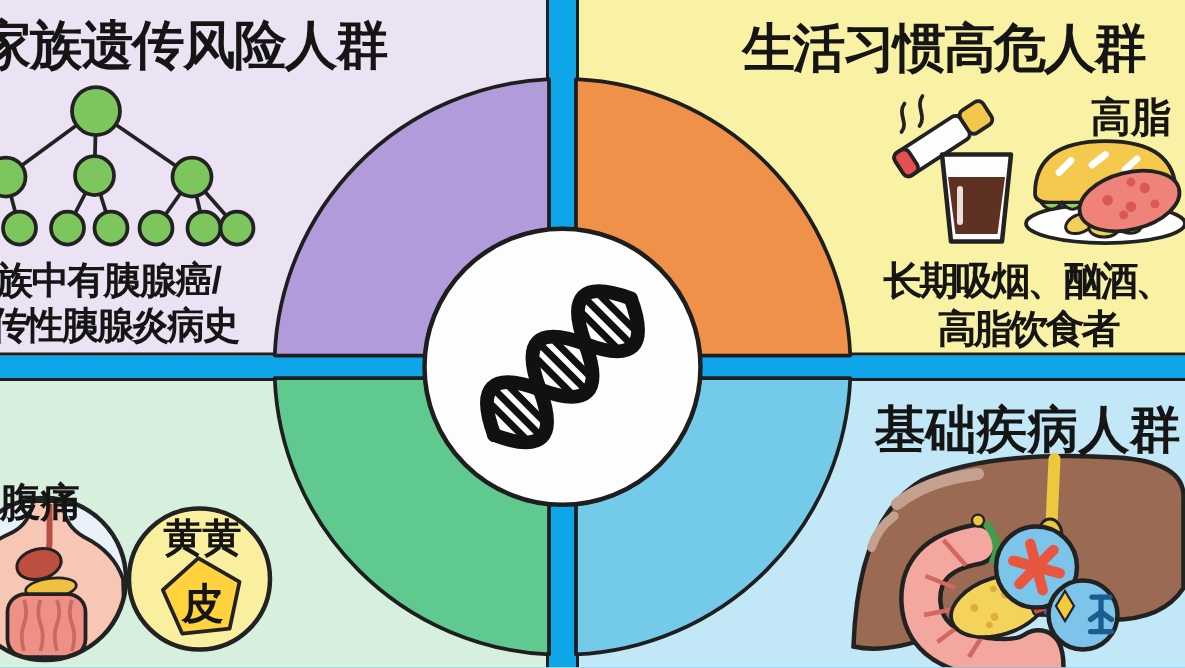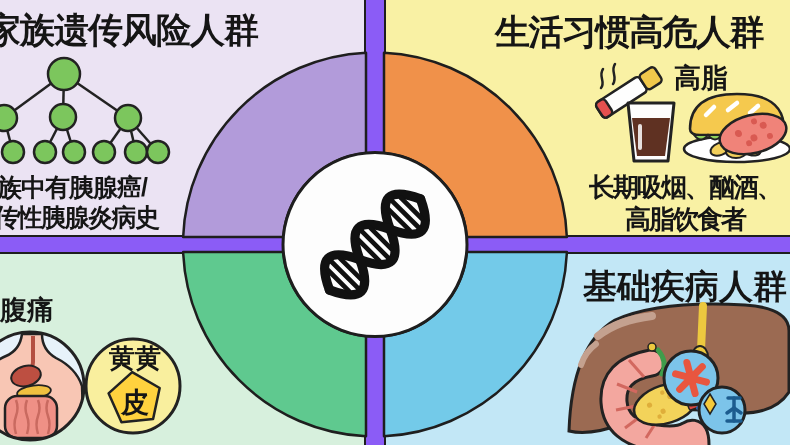--- a/index.html
+++ b/index.html
@@ -1,17 +1,17 @@
 <!DOCTYPE html>
 <html><head>
 <meta charset="utf-8">
 <style>
   html,body{margin:0;padding:0;background:#ffffff;}
   .stage{
-    position:relative;width:790px;height:445px;overflow:hidden;background:#8b5cf6;
+    position:relative;width:790px;height:445px;overflow:hidden;background:#0ea5e9;
     font-family:"Liberation Sans","DejaVu Sans",sans-serif;color:#151515;
   }
   .quad{position:absolute;box-sizing:border-box;}
   .q-tl{left:0;top:0;width:366px;height:237px;background:#ebe3f3;
         border-right:2.5px solid #1e1e1e;border-bottom:2.5px solid #1e1e1e;}
   .q-tr{left:384px;top:0;width:406px;height:237px;background:#f9f1a4;
         border-left:2.5px solid #1e1e1e;border-bottom:2.5px solid #1e1e1e;}
   .q-bl{left:0;top:252px;width:366px;height:193px;background:#d7f0dd;
         border-right:2.5px solid #1e1e1e;border-top:2.5px solid #1e1e1e;}
   .q-br{left:384px;top:252px;width:406px;height:193px;background:#c2e7f6;
@@ -20,22 +20,22 @@
   .txt{position:absolute;white-space:nowrap;font-weight:bold;}
   .title{font-size:35px;letter-spacing:-1px;}
   .t-tl{left:-14px;top:7px;}
   .t-tr{left:495px;top:9px;width:280px;text-align:left;letter-spacing:-1.5px;}
   .t-bl{left:2px;top:264px;}
   .t-br{left:565px;top:264px;width:240px;text-align:center;font-size:34px;letter-spacing:0;}
   .cap{font-size:25px;letter-spacing:-1px;line-height:30px;}
   .c-tl1{left:-3px;top:172px;}
   .c-tl2{left:-6px;top:202px;letter-spacing:-1.5px;}
   .c-tr{left:555px;top:171px;width:260px;text-align:center;font-size:26px;line-height:32px;letter-spacing:-2px;}
-  .lbl-fat{left:674px;top:60px;font-size:27px;}
-  .lbl-pain{left:0px;top:292px;font-size:27px;}
+  .lbl-fat{left:727px;top:60px;font-size:27px;}
+  .lbl-pain{left:0px;top:317px;font-size:27px;}
   .lbl-yellow{left:98px;top:341px;width:74px;text-align:center;font-size:26px;letter-spacing:0;}
   .lbl-skin{left:113px;top:384px;width:44px;text-align:center;font-size:28px;}
 </style>
 </head>
 <body>
 
 <div class="stage">
 
   <div class="quad q-tl"></div>
   <div class="quad q-tr"></div>

